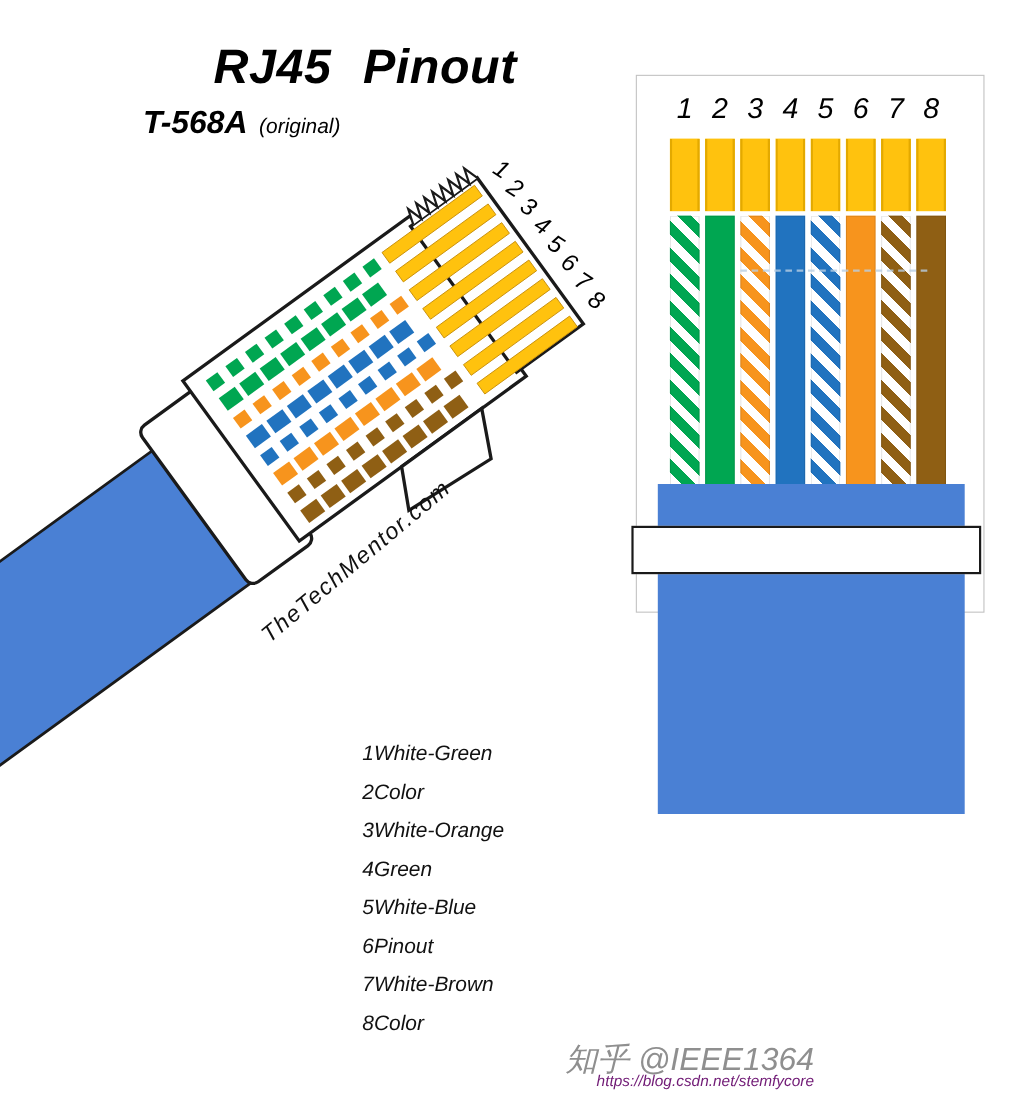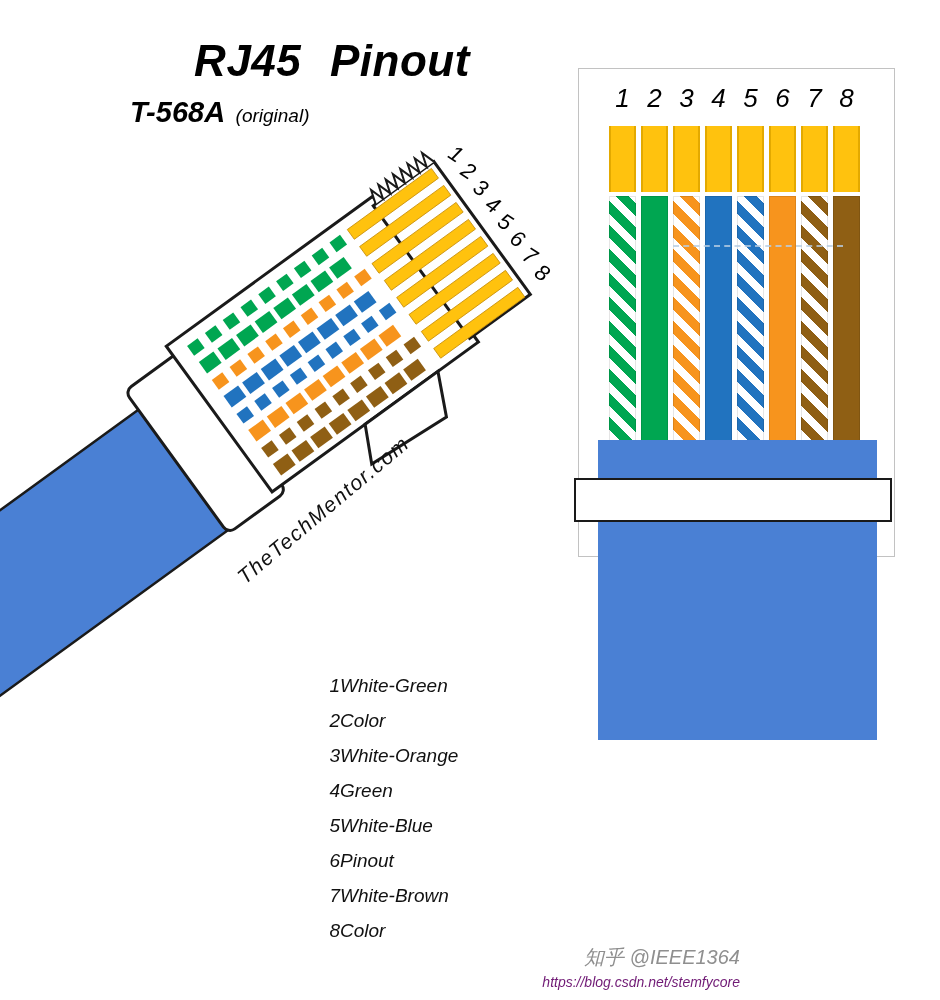--- a/index.html
+++ b/index.html
@@ -35,21 +35,21 @@
 
   
   .legend { position:absolute; left:318px; top:652px; width:260px; }
   .legend-title { font-size:20px; color:#111; text-decoration:underline; text-underline-offset:4px; }
   .legend-list { margin-top:16px; }
   .legend-row { display:flex; align-items:center; height:35px; font-size:19px; color:#111; }
   .legend-pin { width:22px; text-align:right; }
   .legend-label { margin-left:0; }
 
   
-  .watermark-zhihu { position:absolute; right:28px; top:944px; font-size:20px; color:#8f8f8f; z-index:3; }
+  .watermark-zhihu { position:absolute; right:28px; top:944px; font-size:29px; color:#8f8f8f; z-index:3; }
   .watermark-csdn  { position:absolute; right:28px; top:974px; font-size:14px; color:#701a75; z-index:3;text-align:right; }
 </style>
 </head>
 <body>
 
 <div class="page">
 
   <div class="title">RJ45 Pinout</div>
   <div class="subtitle">
     <span class="model">T-568A</span>

